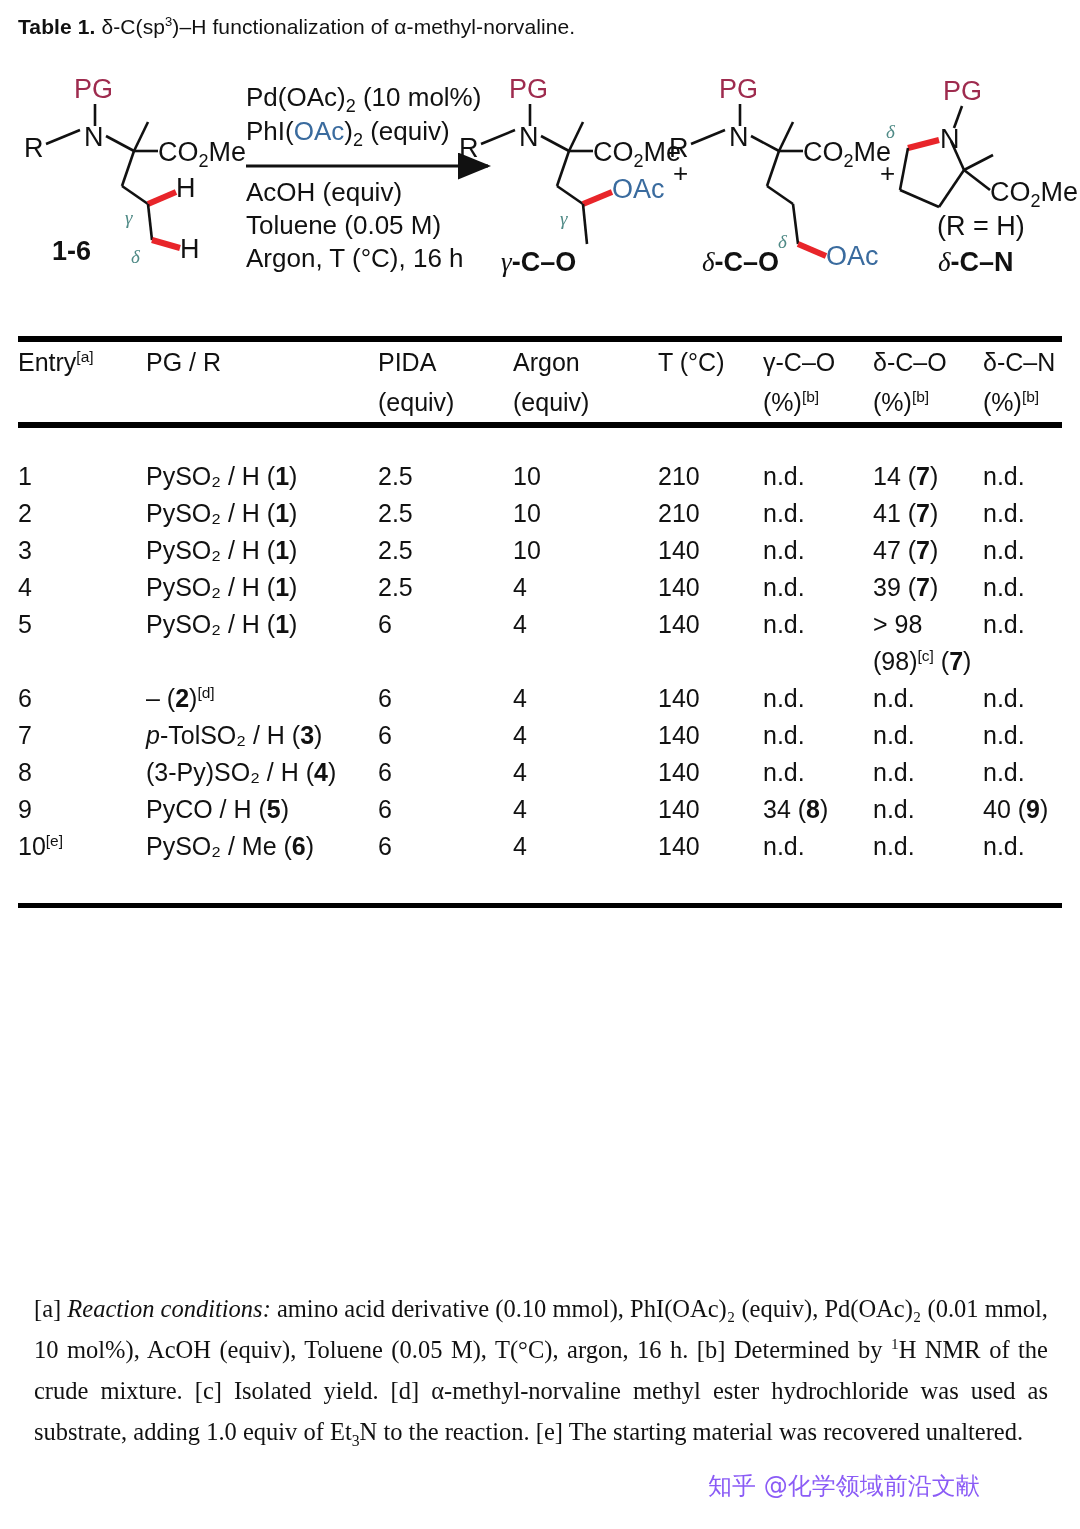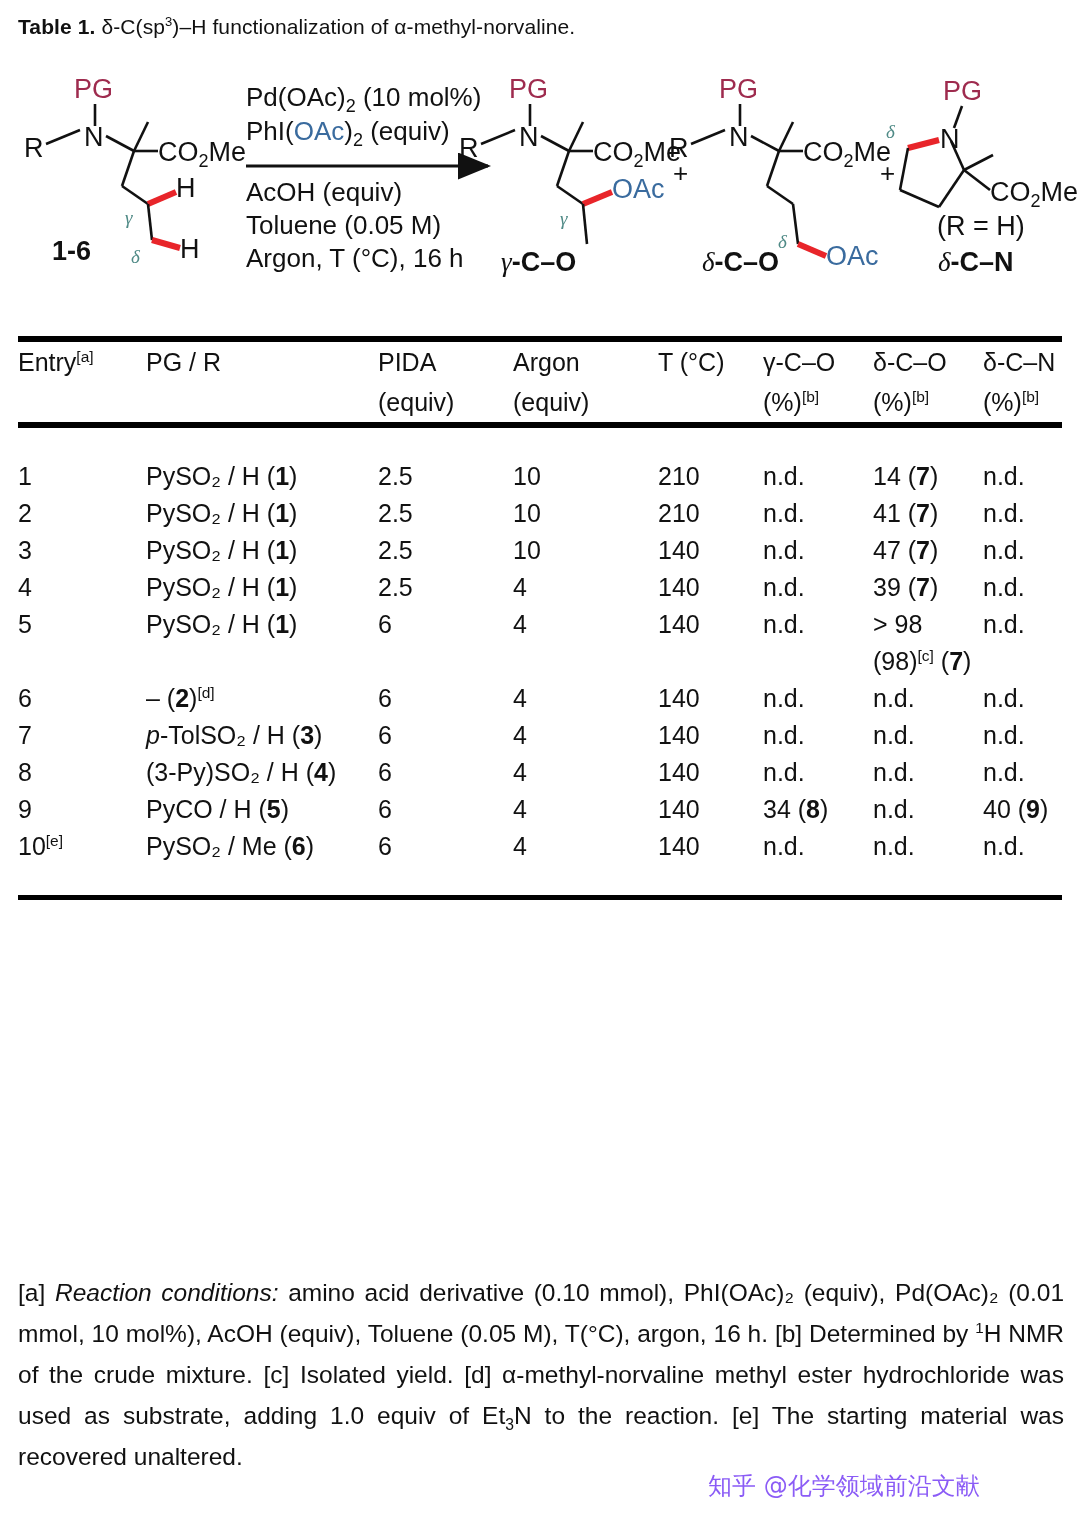--- a/index.html
+++ b/index.html
@@ -79,37 +79,37 @@
 
   thead td { padding: 22px 0 0 0; line-height: 40px; }
   thead .hdr-line2 { display: block; }
 
   tbody tr td {
     padding-top: 34px;
     line-height: 37px;
     white-space: nowrap;
   }
   tbody tr:first-child td { padding-top: 30px; }
-  tbody tr:last-child td { padding-bottom: 30px; }
+  tbody tr:last-child td { padding-bottom: 38px; }
   .b { font-weight: bold; }
   .ital { font-style: italic; }
   .cell-2line { white-space: normal; }
 
   
   .footnotes {
     position: absolute;
     left: 18px;
     top: 1272px;
     width: 1046px;
     font-size: 24.5px;
     line-height: 41px;
     text-align: justify;
     text-justify: inter-word;
   }
-  .footnotes p { margin: 0; }
+  .footnotes p { margin: 16px; font-family: Liberation Serif, serif; }
 
   .watermark {
     position: absolute;
     left: 708px;
     top: 1470px;
     font-size: 24px;
     color: #8b5cf6;
     white-space: nowrap;
     font-family: "DejaVu Sans", sans-serif;
   }

